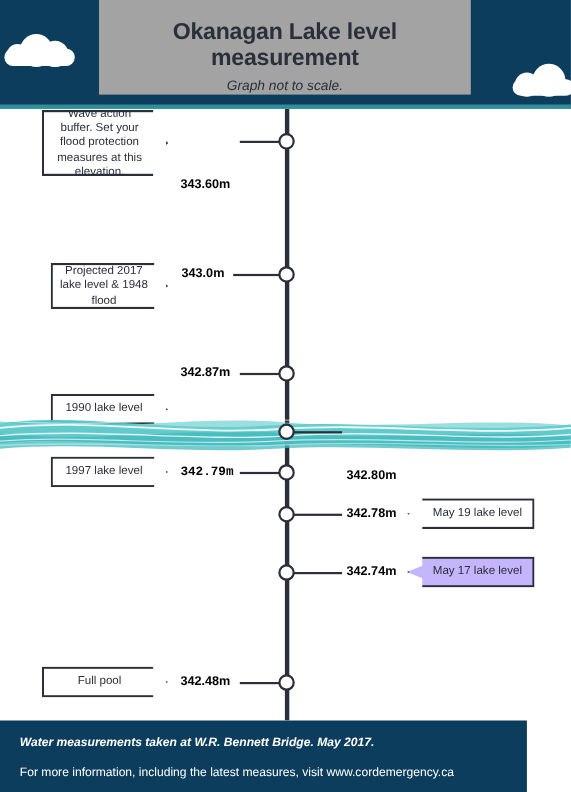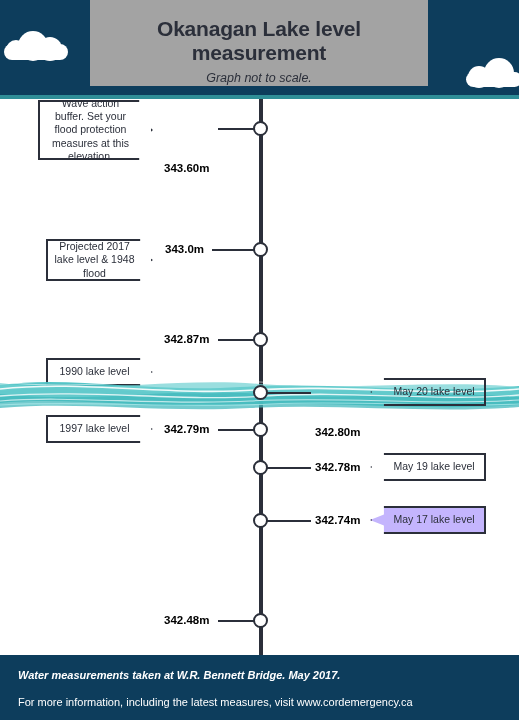--- a/index.html
+++ b/index.html
@@ -144,21 +144,21 @@
     left: 0; top: 272px;
     width: 519px; height: 42px;
     z-index: 7;
     pointer-events: none;
   }
 
   
   #footer {
     position: absolute;
     left: 0; top: 655px;
-    width: 519px; height: 65px;
+    width: 479px; height: 65px;
     background: #0d3d5c;
     color: #ffffff;
   }
   #footer-line1 {
     position: absolute;
     left: 18px; top: 14px;
     font-size: 11px;
     font-style: italic;
     font-weight: bold;
     color: #ffffff;
@@ -218,45 +218,45 @@
   <div class="callout-left" style="left:46px; top:226px; width:107px; height:28px;margin-top:33px;">
     <span>1990 lake level</span>
   </div>
   <div class="value-label" style="left:164px; top:234px;">342.87m</div>
   <div class="leader" style="left:218px; top:240px; width:43px;"></div>
   <div class="marker-dot" style="left:253px; top:233px;"></div>
 
   <div class="value-label" style="left:315px; top:287px; z-index:9;margin-top:40px;">342.80m</div>
   <div class="leader" style="left:266px; top:293px; width:45px; z-index:9;"></div>
   <div class="marker-dot" style="left:253px; top:286px; z-index:9;"></div>
-  <div class="callout-right" style="left:370px; top:279px; width:116px; height:28px;">
-    <span>May 20 lake level</span>
-  </div>
 
   <div class="callout-left" style="left:46px; top:316px; width:107px; height:28px; z-index:9;">
     <span>1997 lake level</span>
   </div>
-  <div class="value-label" style="left:164px; top:324px; z-index:9;">342.79m</div>
+  <div class="value-label" style="left:164px; top:324px; z-index:9;font-family:Liberation Mono, monospace;">342.79m</div>
   <div class="leader" style="left:218px; top:330px; width:43px; z-index:9;"></div>
   <div class="marker-dot" style="left:253px; top:323px; z-index:9;"></div>
 
   <div class="marker-dot" style="left:253px; top:361px;"></div>
   <div class="leader" style="left:266px; top:368px; width:45px;"></div>
   <div class="value-label" style="left:315px; top:362px;">342.78m</div>
   <div class="callout-right" style="left:370px; top:354px; width:116px; height:28px; background:#ffffff;">
     <span>May 19 lake level</span>
   </div>
 
   <div class="marker-dot" style="left:253px; top:414px;"></div>
   <div class="leader" style="left:266px; top:421px; width:45px;"></div>
   <div class="value-label" style="left:315px; top:415px;">342.74m</div>
   <div class="callout-right" style="left:370px; top:407px; width:116px; height:28px; background:#c4b5fd;">
     <span>May 17 lake level</span>
   </div>
 
+  <div class="callout-left" style="left:38px; top:507px; width:115px; height:28px;">
+    <span>Full pool</span>
+  </div>
   <div class="value-label" style="left:164px; top:515px;">342.48m</div>
   <div class="leader" style="left:218px; top:521px; width:43px;"></div>
   <div class="marker-dot" style="left:253px; top:514px;"></div>
 
   <svg id="waves" viewBox="0 0 519 42" preserveAspectRatio="none">
     <path d="M0,14 C70,4 150,22 240,16 C330,10 420,24 519,15 L519,34 C420,41 330,29 240,34 C150,39 70,25 0,32 Z" fill="#4cc2c4" opacity="0.95"></path>
     <path d="M0,20 C80,10 160,28 250,21 C340,14 430,28 519,19 L519,36 C430,43 340,32 250,37 C160,42 80,30 0,37 Z" fill="#45b9bd" opacity="0.75"></path>
     <path d="M0,12 C90,24 170,6 260,13 C350,20 440,8 519,16 L519,26 C440,19 350,30 260,23 C170,16 90,33 0,23 Z" fill="#6fd0d2" opacity="0.7"></path>
     <path d="M0,18 C80,9 170,25 255,19 C345,13 430,26 519,18" stroke="#ffffff" stroke-width="1.6" fill="none" opacity="0.9"></path>
     <path d="M0,25 C90,18 180,31 265,25 C350,19 440,31 519,24" stroke="#ffffff" stroke-width="1.3" fill="none" opacity="0.8"></path>

